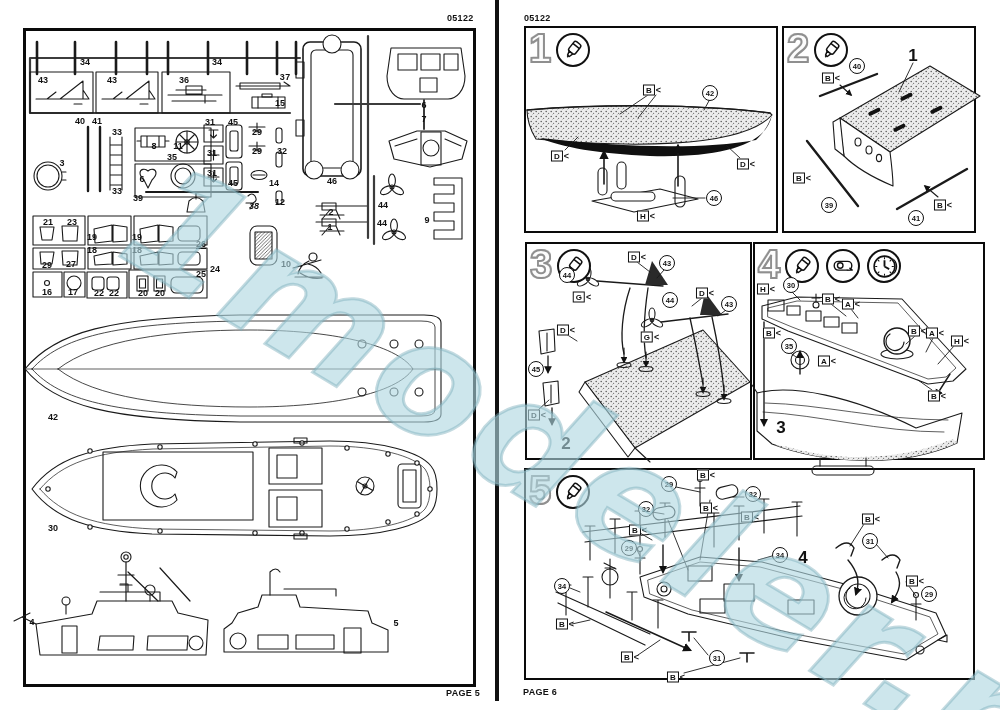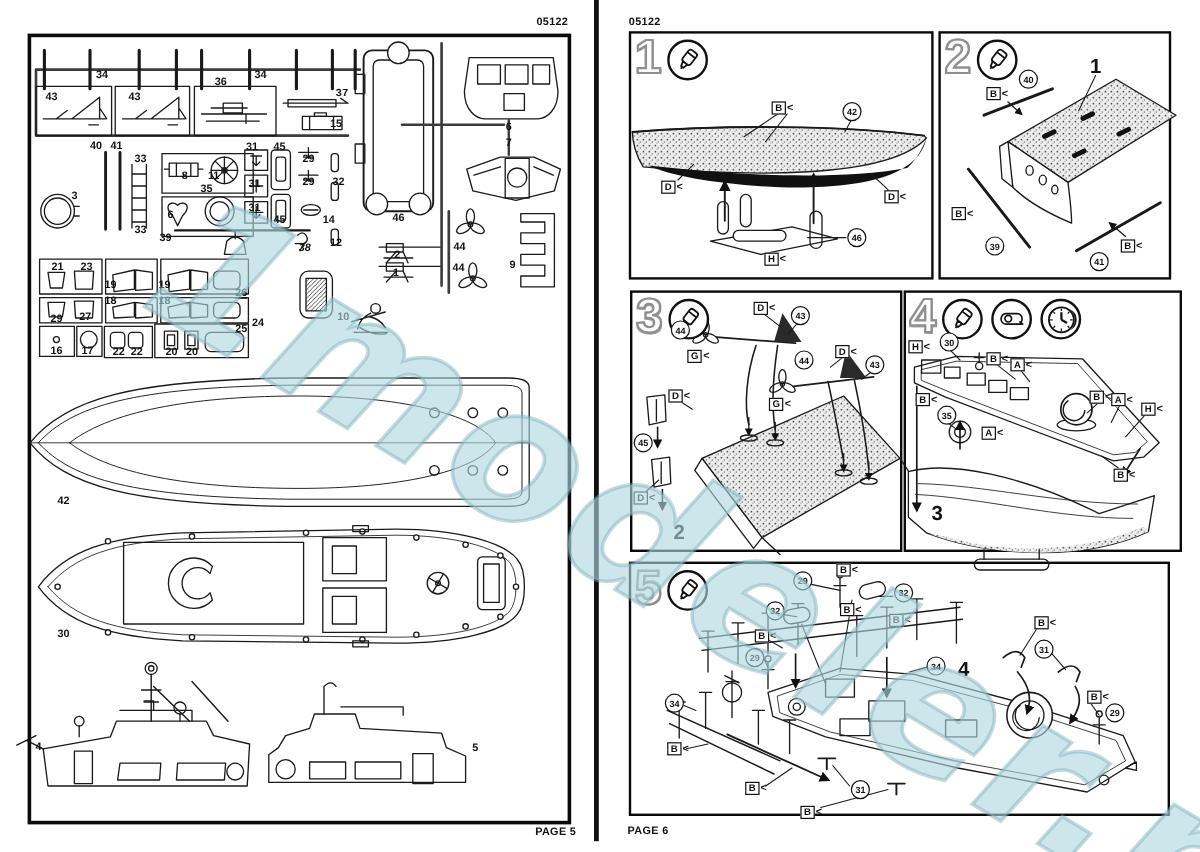--- a/index.html
+++ b/index.html
@@ -510,21 +510,21 @@
         <path d="M676,487 L700,492 M744,497 L733,497 M652,512 L664,514 M640,533 L652,540 M636,548 L640,556 M772,556 L758,560 M864,524 L850,546 M876,544 L888,558 M906,582 L916,596 M570,588 L580,592 M572,624 L590,620 M638,655 L660,640 M708,655 L694,638 M684,673 L740,658" stroke-width="0.9"></path>
       </g>
     </g>
   </svg>
 
   <div id="labels">
       <span class="plabel" style="left: 85px; top: 62px;">34</span>
       <span class="plabel" style="left: 217px; top: 62px;">34</span>
       <span class="plabel" style="left: 43px; top: 80px;">43</span>
       <span class="plabel" style="left: 112px; top: 80px;">43</span>
-      <span class="plabel" style="left: 184px; top: 68px;">36</span>
+      <span class="plabel" style="left: 184px; top: 80px;">36</span>
       <span class="plabel" style="left: 285px; top: 78px; font-family: Liberation Mono, monospace;">37</span>
       <span class="plabel" style="left: 280px; top: 103px;">15</span>
       <span class="plabel" style="left: 80px; top: 121px;">40</span>
       <span class="plabel" style="left: 97px; top: 121px;">41</span>
       <span class="plabel" style="left: 117px; top: 132px;">33</span>
       <span class="plabel" style="left: 154px; top: 146px;">8</span>
       <span class="plabel" style="left: 178px; top: 146px;">11</span>
       <span class="plabel" style="left: 172px; top: 157px;">35</span>
       <span class="plabel" style="left: 142px; top: 179px;">6</span>
       <span class="plabel" style="left: 62px; top: 163px;">3</span>

